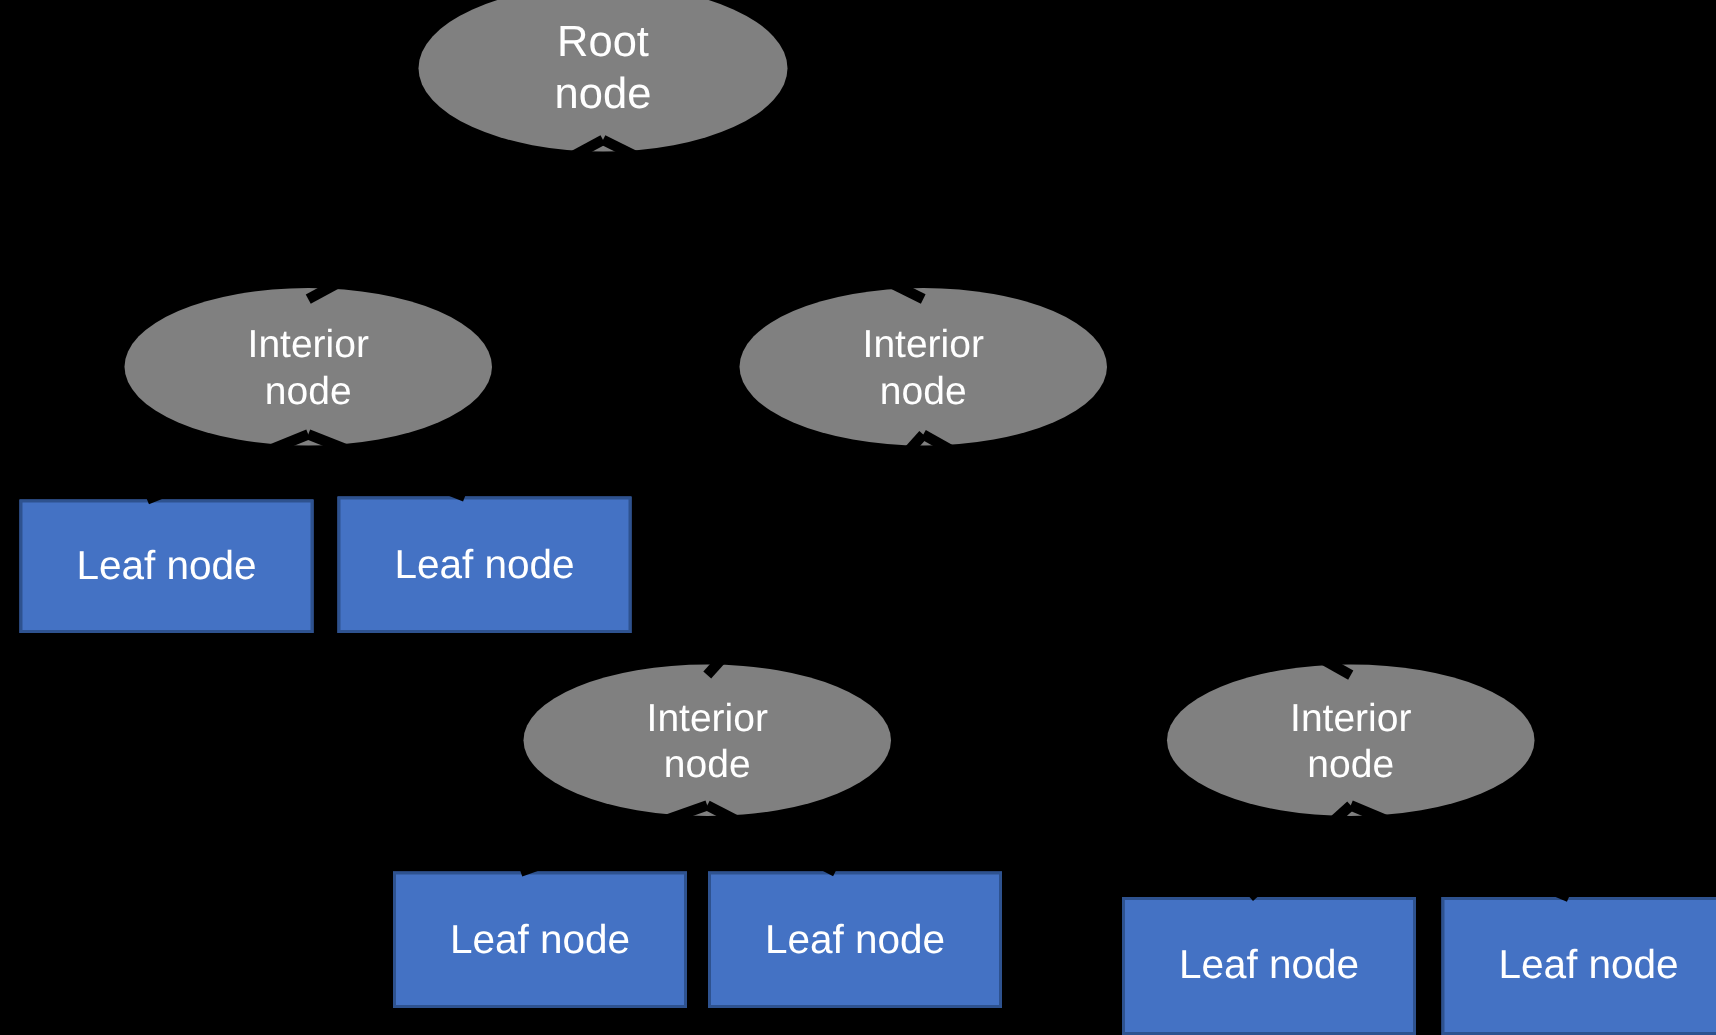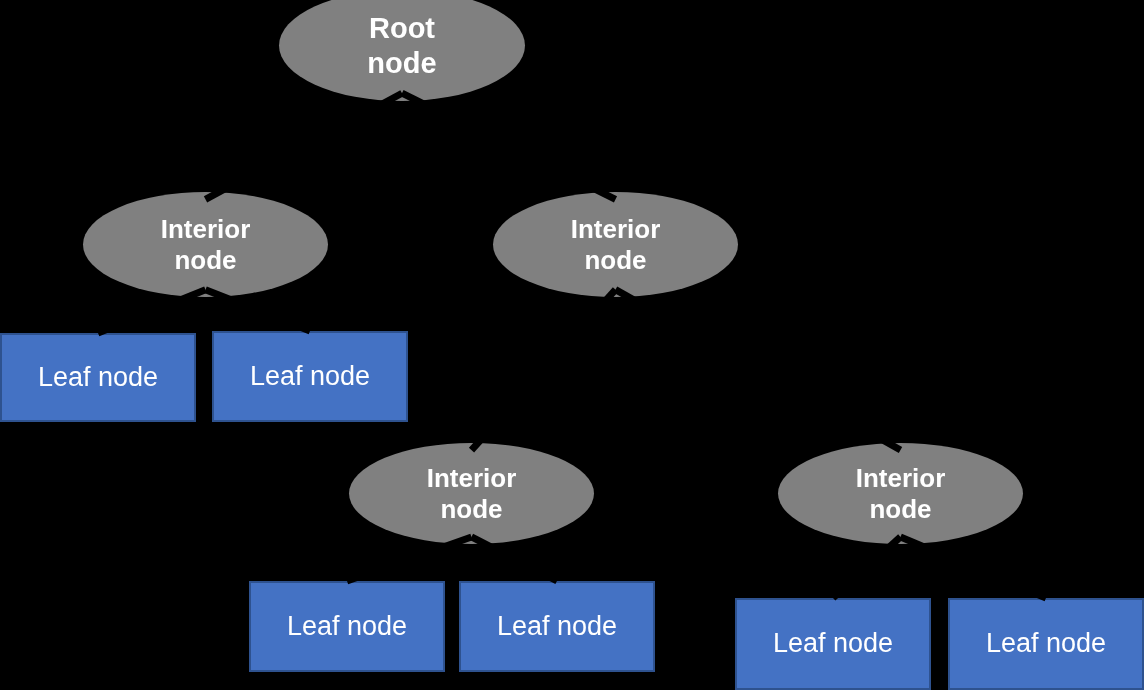--- a/index.html
+++ b/index.html
@@ -43,34 +43,34 @@
     text-align: center;
     color: #FFFFFF;
     line-height: 1.18;
     z-index: 2;
     box-sizing: border-box;
   }
   .node-ellipse .label {
     display: block;
     width: 100%;
     white-space: pre-line;
-    font-weight: bold;
   }
 
   
   .node-rect {
     position: absolute;
     display: flex;
     align-items: center;
     justify-content: center;
     text-align: center;
     color: #FFFFFF;
     z-index: 2;
     box-sizing: border-box;
     line-height: 1.18;
+    margin-left: 13px;
   }
   .node-rect .label {
     display: block;
     width: 100%;
     white-space: pre-line;
   }
 </style>
 </head>
 <body>
 

